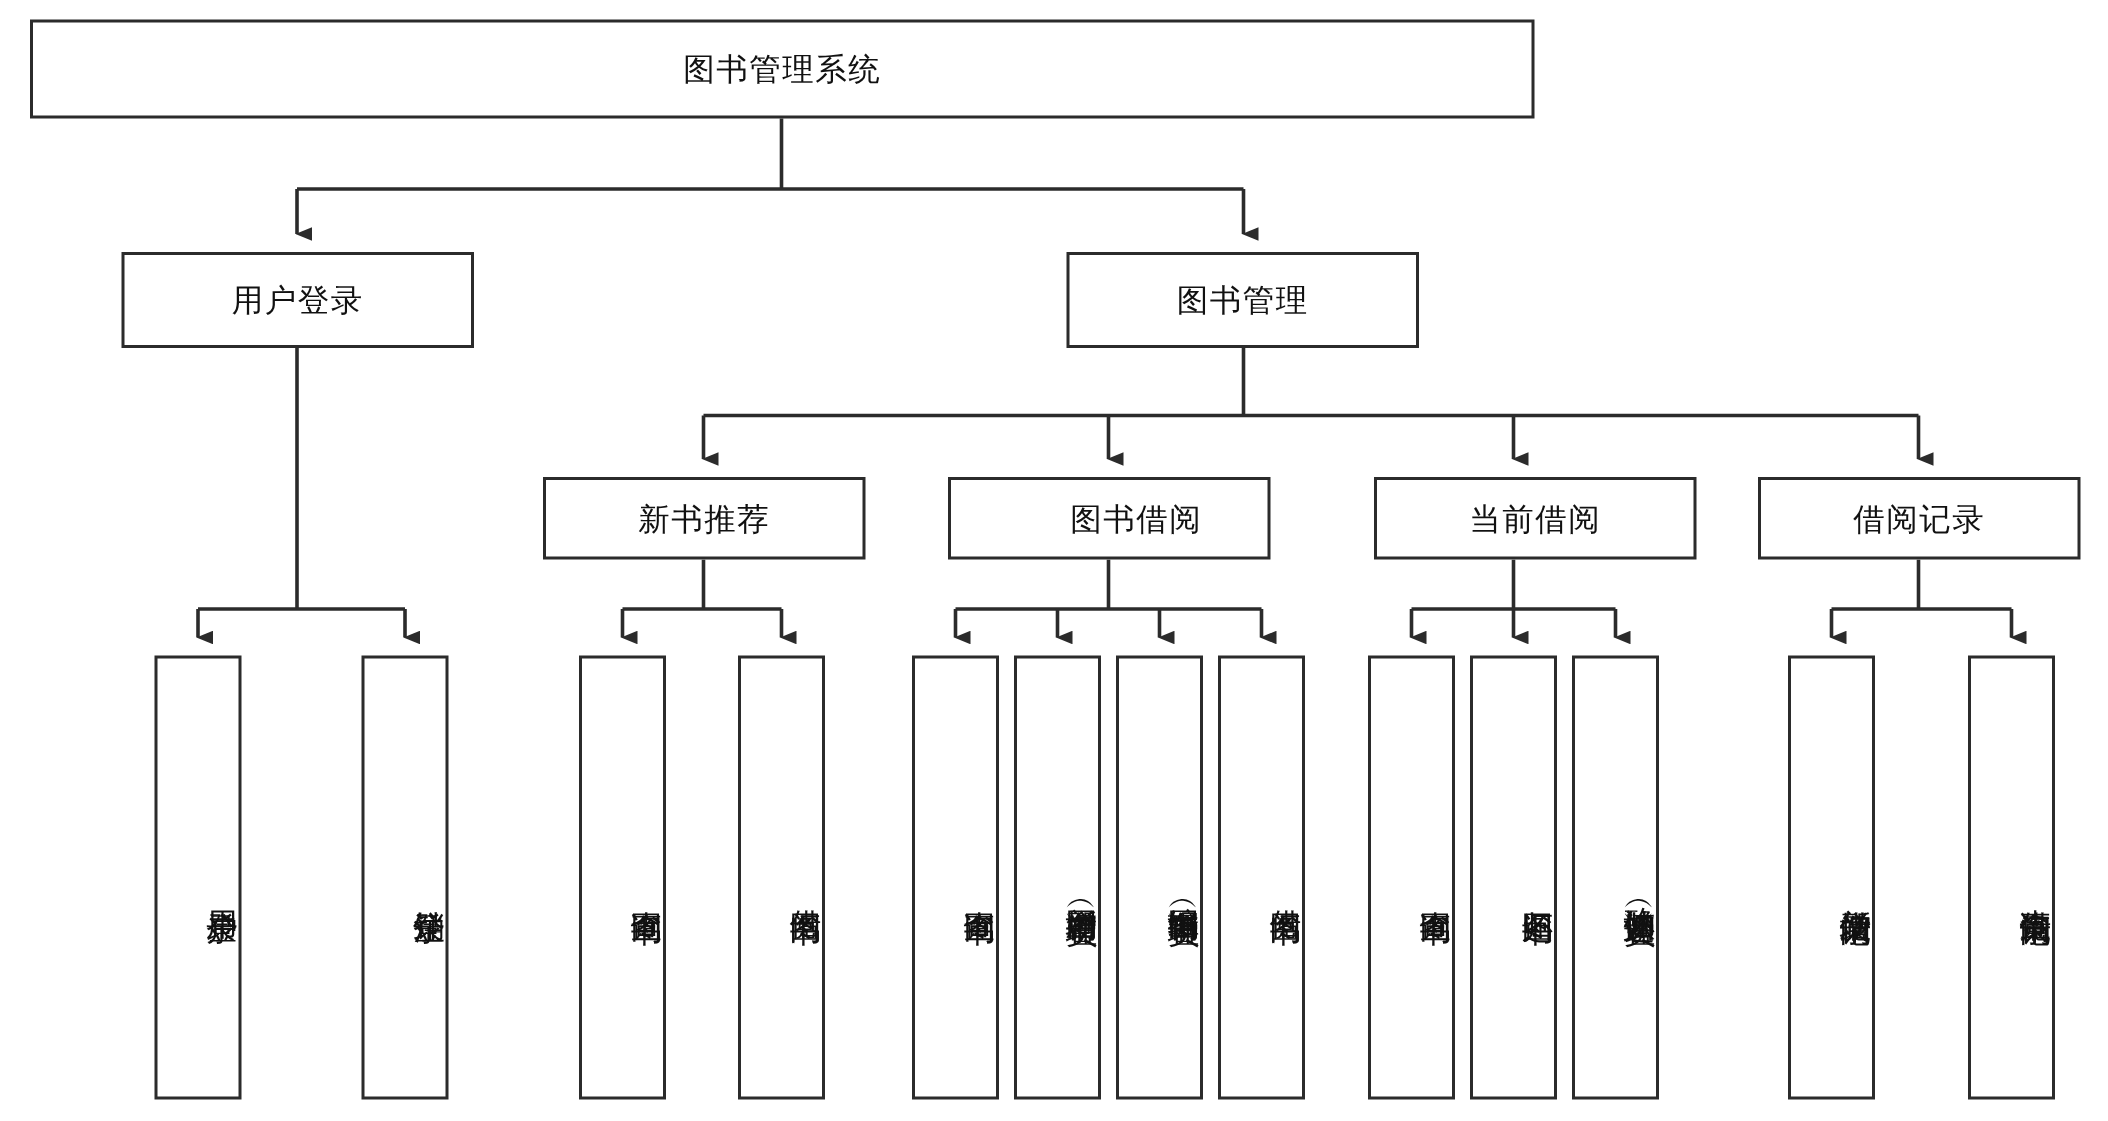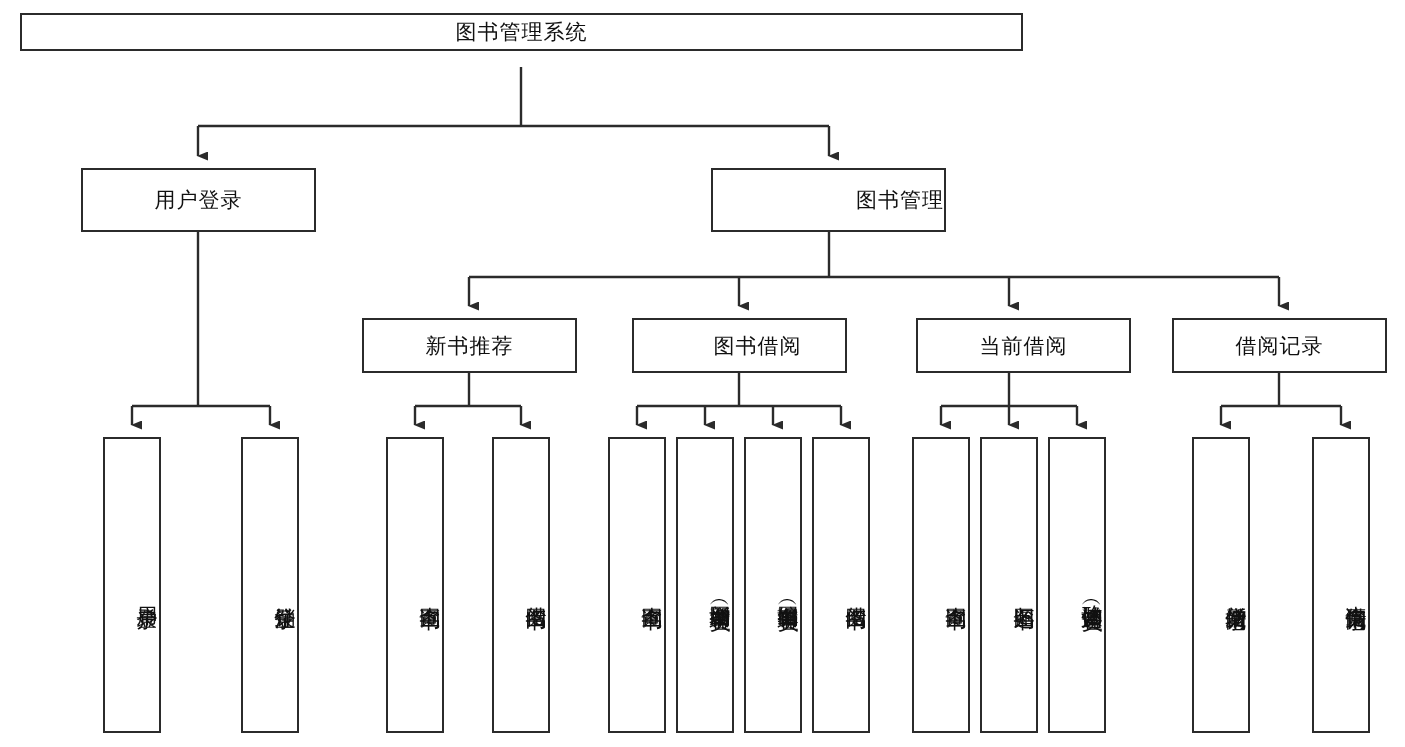--- a/index.html
+++ b/index.html
@@ -68,28 +68,28 @@
       <path d="M1009,406 L1009,425" marker-end="url(#ah)"></path>
       <path d="M1077,406 L1077,425" marker-end="url(#ah)"></path>
 
       <path d="M1279,373 L1279,406"></path>
       <path d="M1221,406 L1341,406"></path>
       <path d="M1221,406 L1221,425" marker-end="url(#ah)"></path>
       <path d="M1341,406 L1341,425" marker-end="url(#ah)"></path>
     </g>
   </svg>
 
-  <div class="node h" style="left:20px;top:13px;width:1003px;height:38px;">
+  <div class="node h" style="left:20px;top:13px;width:1003px;height:66px;">
     <span>图书管理系统</span>
   </div>
 
   <div class="node h" style="left:81px;top:168px;width:235px;height:64px;">
     <span>用户登录</span>
   </div>
-  <div class="node h" style="left:711px;top:168px;width:235px;height:64px;justify-content:flex-end;">
+  <div class="node h" style="left:711px;top:168px;width:235px;height:64px;">
     <span>图书管理</span>
   </div>
 
   <div class="node h" style="left:362px;top:318px;width:215px;height:55px;">
     <span>新书推荐</span>
   </div>
   <div class="node h" style="left:632px;top:318px;width:215px;height:55px;padding-left:36px;">
     <span>图书借阅</span>
   </div>
   <div class="node h" style="left:902px;top:318px;width:215px;height:55px;margin-left:14px;">

